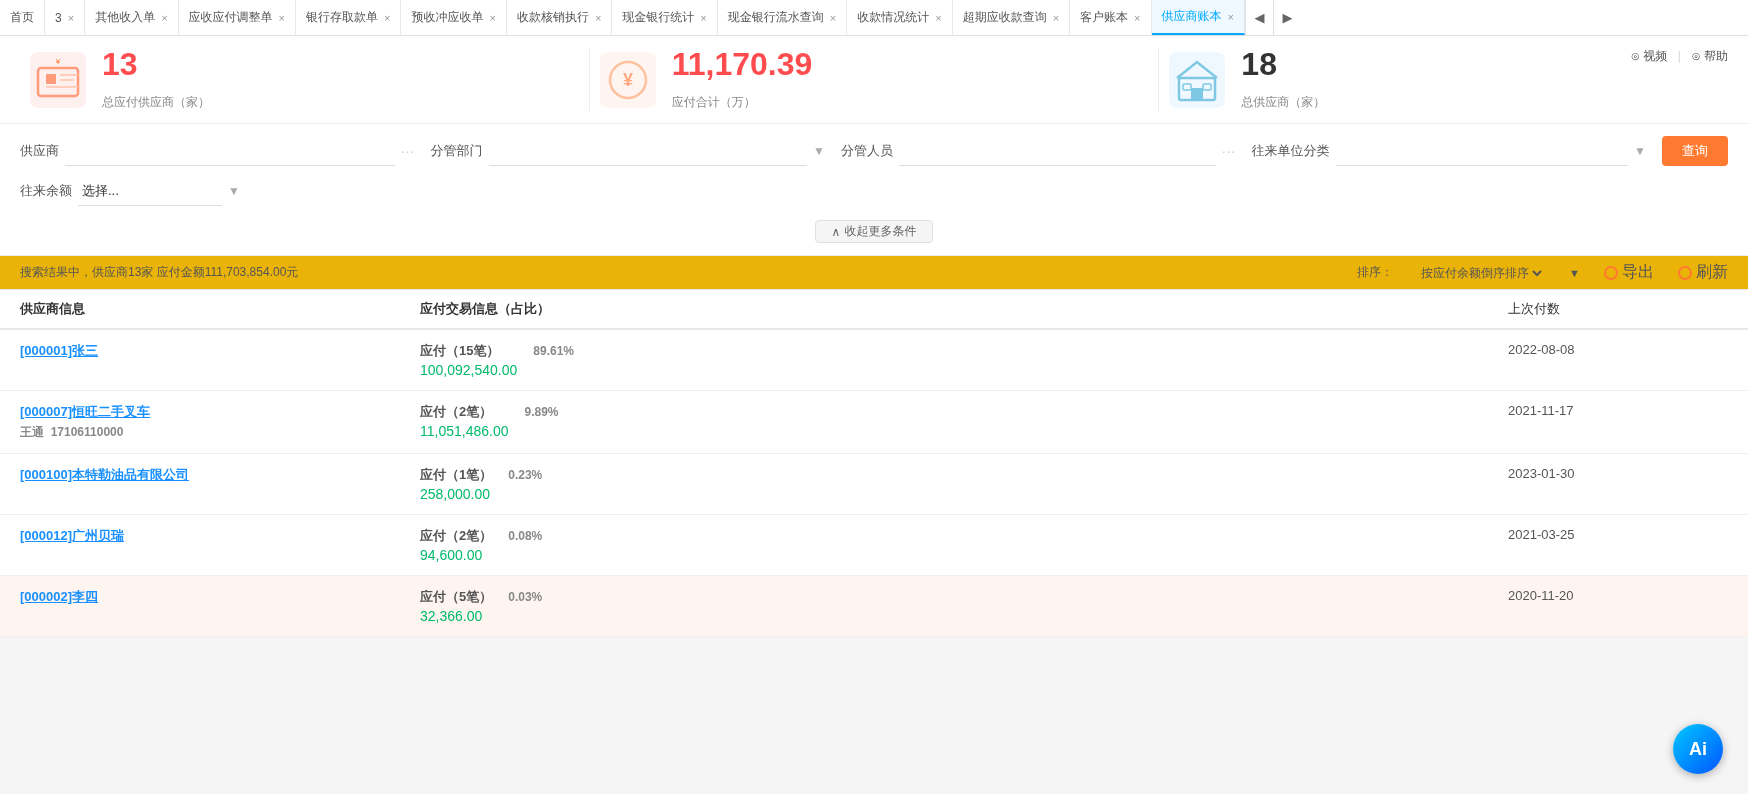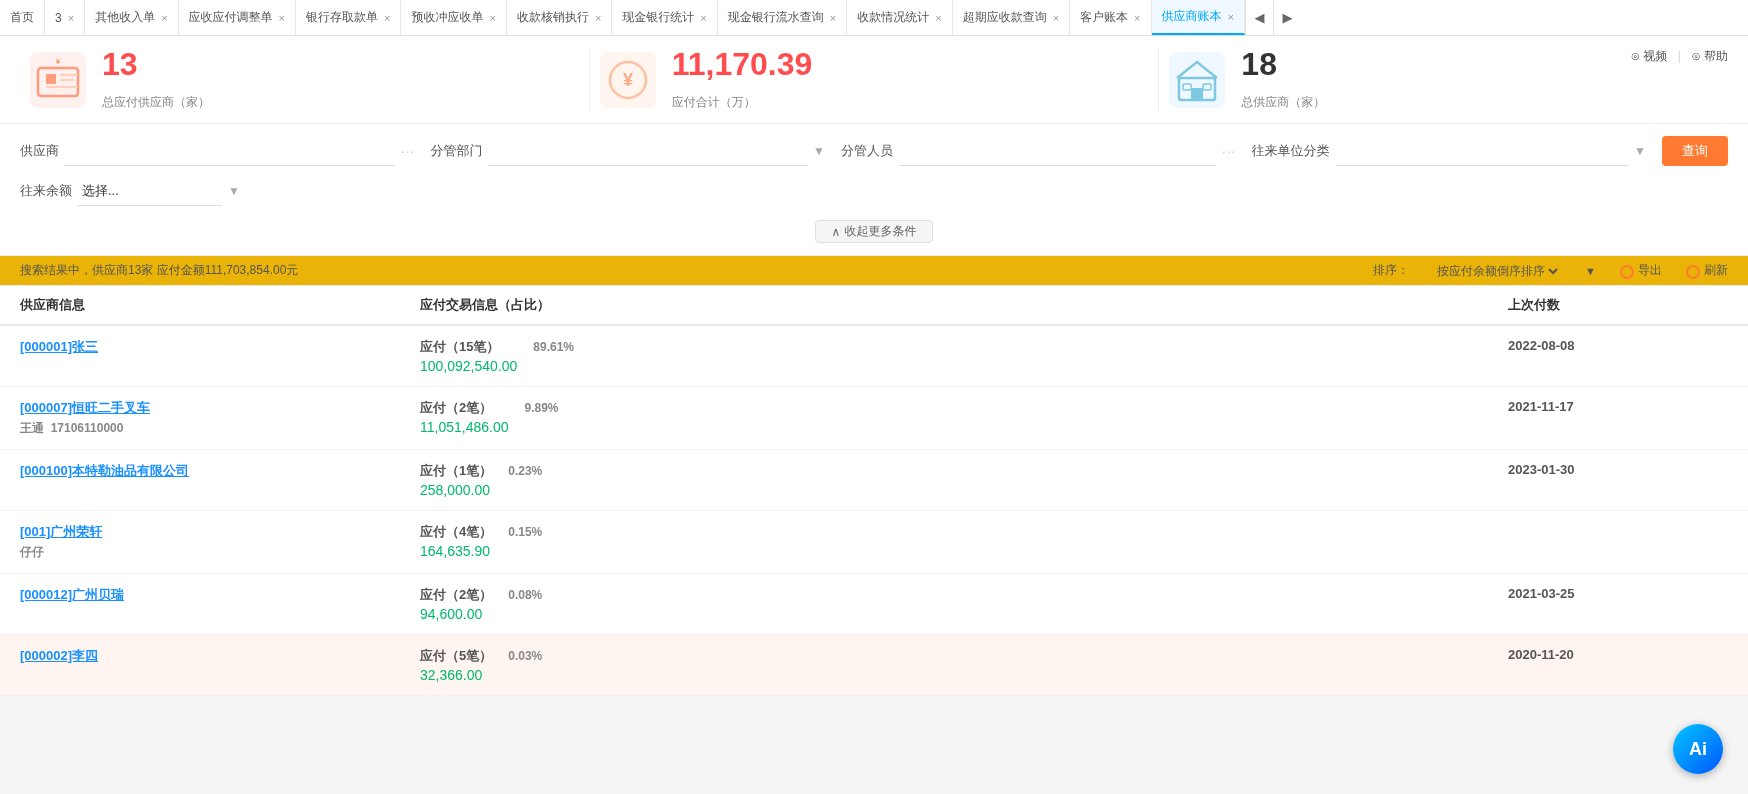--- a/index.html
+++ b/index.html
@@ -164,41 +164,41 @@
     .sort-select {
       border: none;
       background: transparent;
       font-size: 12px;
       color: #555;
       cursor: pointer;
       outline: none;
     }
     .export-btn, .refresh-btn {
       display: flex;
-      align-items: flex-end;
+      align-items: center;
       gap: 4px;
       cursor: pointer;
-      font-size: 12px;
+      font-size: 16px;
       color: #555;
     }
 
     
     .table-container {
       background: #fff;
       margin: 0;
     }
     .table-header {
       display: flex;
       padding: 10px 20px;
       border-bottom: 2px solid #e8e8e8;
       background: #fff;
     }
     .col-supplier { flex: 0 0 400px; font-weight: bold; color: #333; font-size: 13px; }
     .col-transaction { flex: 1; font-weight: bold; color: #333; font-size: 13px; }
-    .col-last-payment { flex: 0 0 220px; font-weight: bold; color: #333; font-size: 13px; }
+    .col-last-payment { flex: 0 0 220px; font-weight: normal; color: #333; font-size: 13px; }
 
     .table-row {
       display: flex;
       padding: 12px 20px;
       border-bottom: 1px solid #f0f0f0;
       align-items: flex-start;
       cursor: pointer;
     }
     .table-row.highlighted { background: #fff5f0; }
 
@@ -464,38 +464,20 @@
           <span class="txn-amount">258,000.00</span>
         </div>
         <span class="txn-pct">0.23%</span>
       </div>
     </div>
     <div class="col-last-payment">
       <span class="last-payment-date">2023-01-30</span>
     </div>
   </div>
 
-  <div class="table-row">
-    <div class="col-supplier">
-      <div class="supplier-name">[001]广州荣轩</div>
-      <div class="supplier-contact">仔仔</div>
-    </div>
-    <div class="col-transaction">
-      <div class="txn-row">
-        <div class="txn-info">
-          <span class="txn-label">应付（4笔）</span>
-          <span class="txn-amount">164,635.90</span>
-        </div>
-        <span class="txn-pct">0.15%</span>
-      </div>
-    </div>
-    <div class="col-last-payment">
-      <span class="last-payment-date"></span>
-    </div>
-  </div>
 
   <div class="table-row">
     <div class="col-supplier">
       <div class="supplier-name">[000012]广州贝瑞</div>
     </div>
     <div class="col-transaction">
       <div class="txn-row">
         <div class="txn-info">
           <span class="txn-label">应付（2笔）</span>
           <span class="txn-amount">94,600.00</span>

